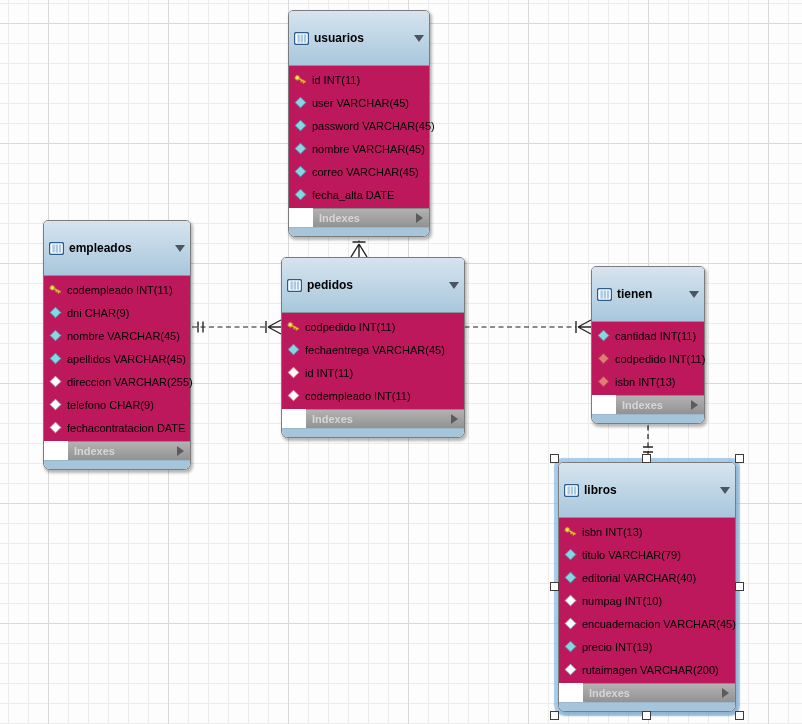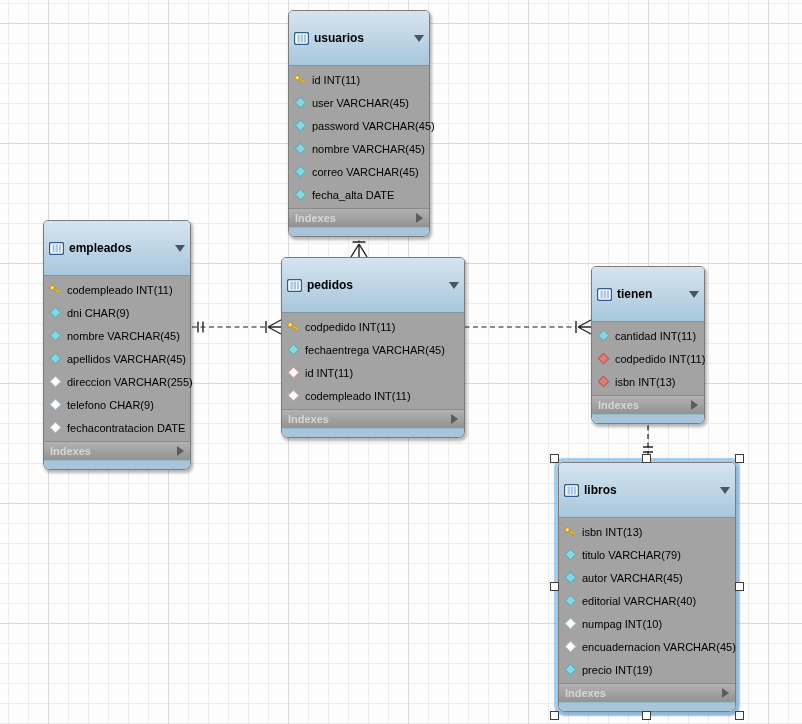--- a/index.html
+++ b/index.html
@@ -23,28 +23,28 @@
   .table-figure.selected{box-shadow:0 0 1px 3.5px rgba(126,180,226,.68),1.5px 2.5px 3px rgba(0,0,0,.28);}
 
   .tf-header{height:22px;display:flex;align-items:center;gap:5px;padding:16px 5px;
     background:linear-gradient(#d6e4ef,#a8c7dc);border-bottom:1px solid #85949e;
     border-radius:4px 4px 0 0;font-weight:bold;font-size:12px;color:#000;}
   .tf-icon{display:flex;align-items:center;}
   .tf-title{white-space:nowrap;}
   .tf-collapse{margin-left:auto;width:0;height:0;border-left:5px solid transparent;
     border-right:5px solid transparent;border-top:7px solid #4a5560;}
 
-  .tf-body{background:#a3a3a3;padding:2px 0;}
+  .tf-body{background:#be185d;padding:2px 0;}
   .tf-row{display:flex;align-items:center;height:23px;padding:0 5px;gap:5px;
     font-size:11px;color:#000;white-space:nowrap;}
   .tf-colicon{display:flex;align-items:center;width:13px;flex:none;}
 
   .tf-indexes{height:18px;display:flex;align-items:center;padding:0 6px;
     background:linear-gradient(#b2b2b2,#929292);color:#d6d6d6;font-weight:bold;
-    font-size:11px;border-top:1px solid #8a8a8a;}
+    font-size:11px;border-top:1px solid #8a8a8a;margin-left:24px;}
   .tf-expand{margin-left:auto;width:0;height:0;border-top:5px solid transparent;
     border-bottom:5px solid transparent;border-left:7px solid #5c5c5c;}
 
   .tf-bottom{height:8px;background:#a7c5da;border-radius:0 0 6px 6px;border-top:1px solid #9ab6ca;}
 
   .handle{position:absolute;width:9px;height:9px;background:#fff;border:1.5px solid #3c3c3c;
     box-sizing:border-box;z-index:5;}
   .h-nw{left:-9px;top:-9px}.h-n{left:calc(50% - 5px);top:-9px}.h-ne{right:-9px;top:-9px}
   .h-w{left:-9px;top:calc(50% - 5px)}.h-e{right:-9px;top:calc(50% - 5px)}
   .h-sw{left:-9px;bottom:-9px}.h-s{left:calc(50% - 5px);bottom:-9px}.h-se{right:-9px;bottom:-9px}
@@ -366,28 +366,20 @@
             </svg>
           </span>
           <span>titulo VARCHAR(79)</span>
         </div>
         <div class="tf-row">
           <span class="tf-colicon">
             <svg width="13" height="13" viewBox="0 0 13 13">
               <path d="M6.5 1.2 L11.8 6.5 L6.5 11.8 L1.2 6.5 Z" fill="#86d7e2" stroke="#4aa7b5" stroke-width="1"></path>
             </svg>
           </span>
-          <span>autor VARCHAR(45)</span>
-        </div>
-        <div class="tf-row">
-          <span class="tf-colicon">
-            <svg width="13" height="13" viewBox="0 0 13 13">
-              <path d="M6.5 1.2 L11.8 6.5 L6.5 11.8 L1.2 6.5 Z" fill="#86d7e2" stroke="#4aa7b5" stroke-width="1"></path>
-            </svg>
-          </span>
           <span>editorial VARCHAR(40)</span>
         </div>
         <div class="tf-row">
           <span class="tf-colicon">
             <svg width="13" height="13" viewBox="0 0 13 13">
               <path d="M6.5 1.2 L11.8 6.5 L6.5 11.8 L1.2 6.5 Z" fill="#ffffff" stroke="#a8c3cc" stroke-width="1"></path>
             </svg>
           </span>
           <span>numpag INT(10)</span>
         </div>
@@ -399,20 +391,28 @@
           </span>
           <span>encuadernacion VARCHAR(45)</span>
         </div>
         <div class="tf-row">
           <span class="tf-colicon">
             <svg width="13" height="13" viewBox="0 0 13 13">
               <path d="M6.5 1.2 L11.8 6.5 L6.5 11.8 L1.2 6.5 Z" fill="#86d7e2" stroke="#4aa7b5" stroke-width="1"></path>
             </svg>
           </span>
           <span>precio INT(19)</span>
+        </div>
+        <div class="tf-row">
+          <span class="tf-colicon">
+            <svg width="13" height="13" viewBox="0 0 13 13">
+              <path d="M6.5 1.2 L11.8 6.5 L6.5 11.8 L1.2 6.5 Z" fill="#ffffff" stroke="#a8c3cc" stroke-width="1"></path>
+            </svg>
+          </span>
+          <span>rutaimagen VARCHAR(200)</span>
         </div>
       </div>
       <div class="tf-indexes">
         <span>Indexes</span>
         <span class="tf-expand"></span>
       </div>
       <div class="tf-bottom"></div>
       <div class="handle h-nw"></div>
       <div class="handle h-n"></div>
       <div class="handle h-ne"></div>

